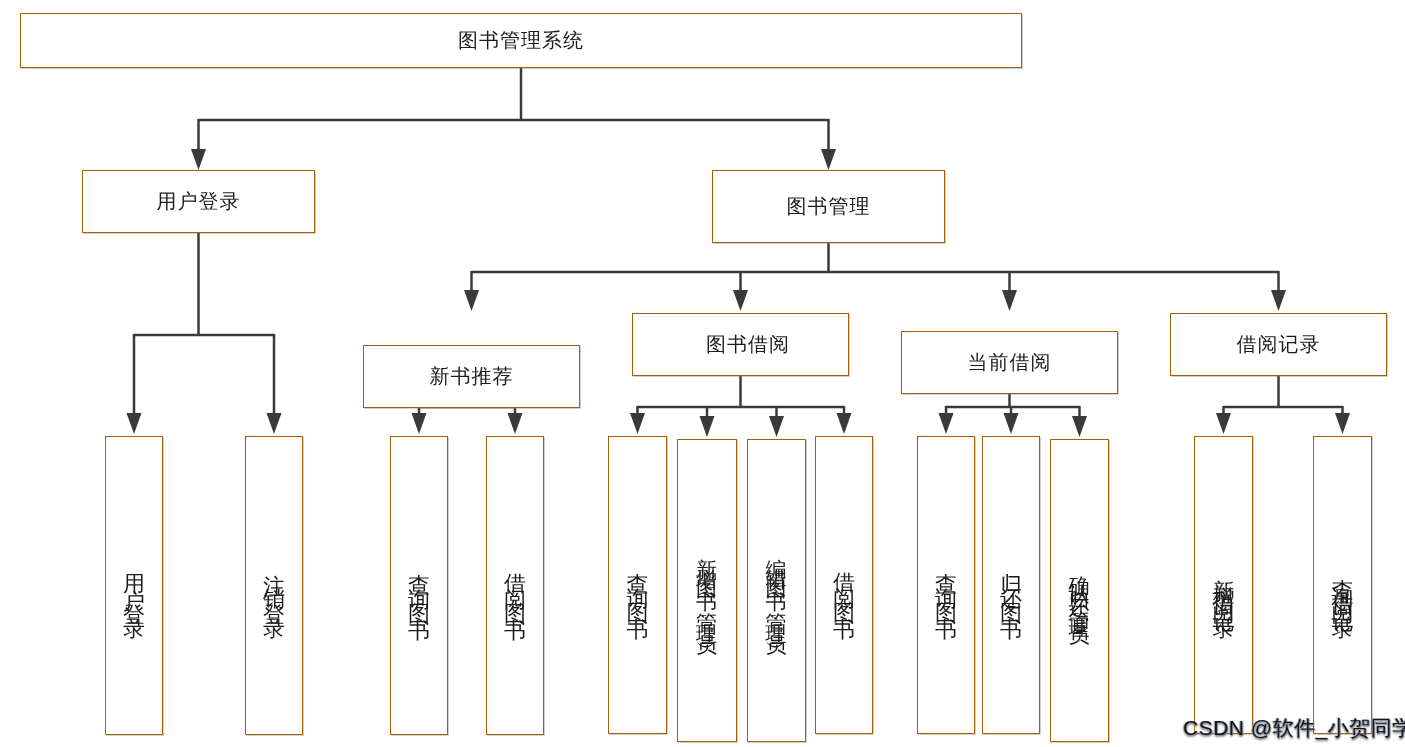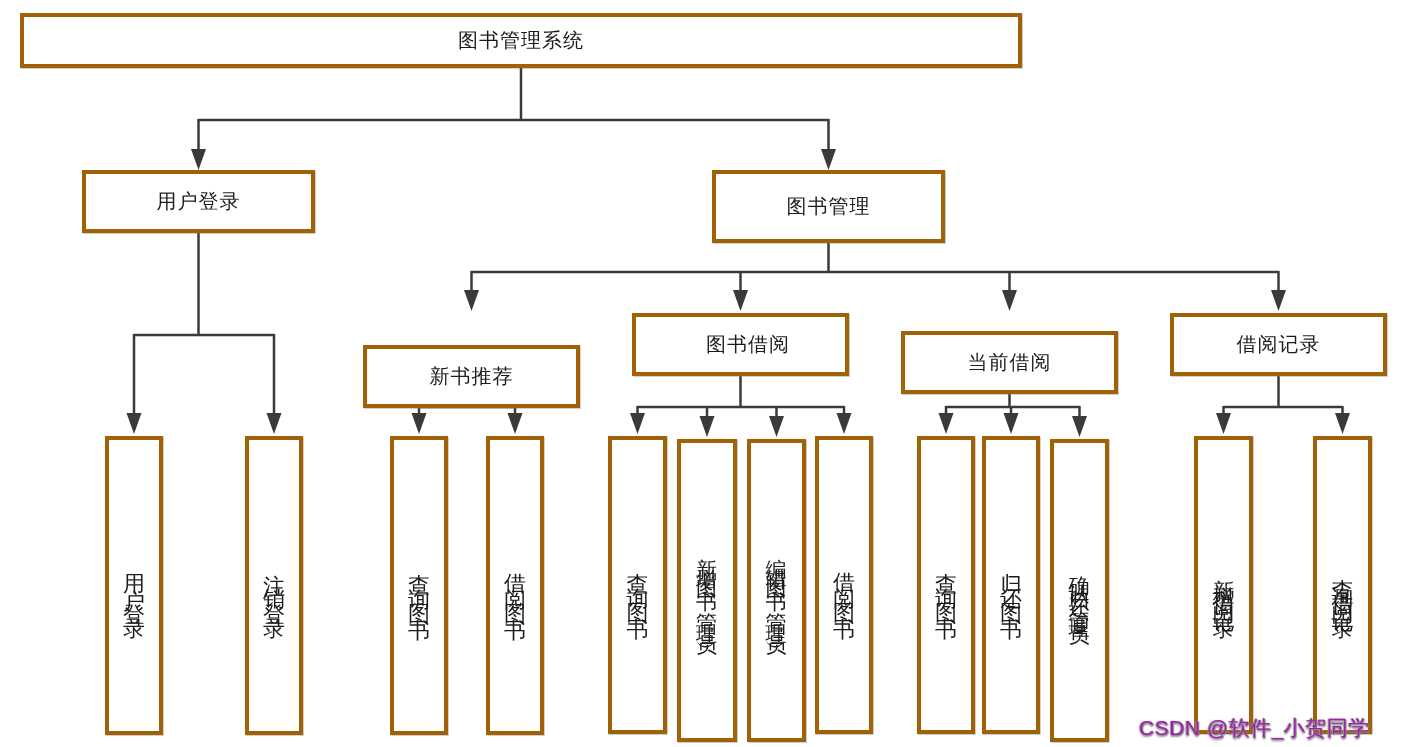--- a/index.html
+++ b/index.html
@@ -4,21 +4,21 @@
 <style>
   html,body { margin:0; padding:0; background:#ffffff; }
   body { font-family: "Liberation Sans", "DejaVu Sans", sans-serif; }
   #stage {
     position:relative; width:1405px; height:747px; background:#ffffff;
     overflow:hidden;
   }
   #wires { position:absolute; left:0; top:0; width:1405px; height:747px; }
   .node {
     position:absolute; box-sizing:border-box; background:#ffffff;
-    border:4px solid #a16207; display:flex; align-items:center; justify-content:center;
+    border:1px solid #a16207; display:flex; align-items:center; justify-content:center;
     box-shadow:1px 1px 0 rgba(120,120,120,0.35);
     color:#1c1c1c;
   }
   .hbox span { font-size:20px; letter-spacing:1px; white-space:nowrap; }
   .vbox span {
     writing-mode:vertical-rl; text-orientation:mixed; white-space:nowrap;
     line-height:1;
   }
   .vt4 { font-size:22px; letter-spacing:15px; }
   .vt6 { font-size:22px; letter-spacing:8px; }
@@ -43,22 +43,22 @@
   .n-l-bb-add    { left:677px;  top:439px; width:60px; height:303px; }
   .n-l-bb-edit   { left:747px;  top:439px; width:59px; height:303px; }
   .n-l-bb-borrow { left:815px;  top:436px; width:58px; height:298px; }
   .n-l-cb-search { left:917px;  top:436px; width:58px; height:298px; }
   .n-l-cb-return { left:982px;  top:436px; width:58px; height:298px; }
   .n-l-cb-confirm{ left:1050px; top:439px; width:59px; height:303px; }
   .n-l-br-add    { left:1194px; top:436px; width:59px; height:298px; }
   .n-l-br-search { left:1313px; top:436px; width:59px; height:298px; }
 
   .watermark {
-    position:absolute; left:1139px; top:714px; width:222px;
-    font-size:21px; color:#a21caf; white-space:nowrap;
+    position:absolute; left:1183px; top:714px; width:222px;
+    font-size:21px; color:#0f172a; white-space:nowrap;
     text-shadow:1px 1px 1px #8a8a8a, -1px 0 1px #9a9a9a, 0 2px 2px rgba(90,90,90,0.7);
     letter-spacing:0.5px;
   }
 </style>
 </head>
 <body>
 
 <div id="stage">
 
   <svg id="wires" viewBox="0 0 1405 747" xmlns="http://www.w3.org/2000/svg">

